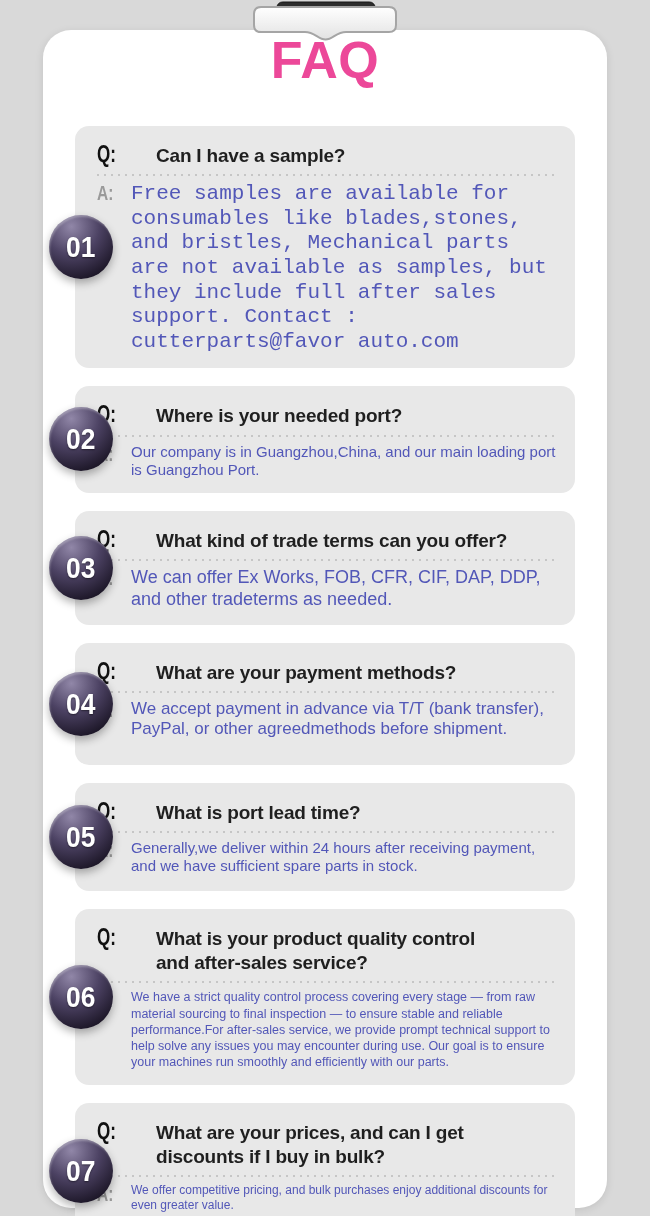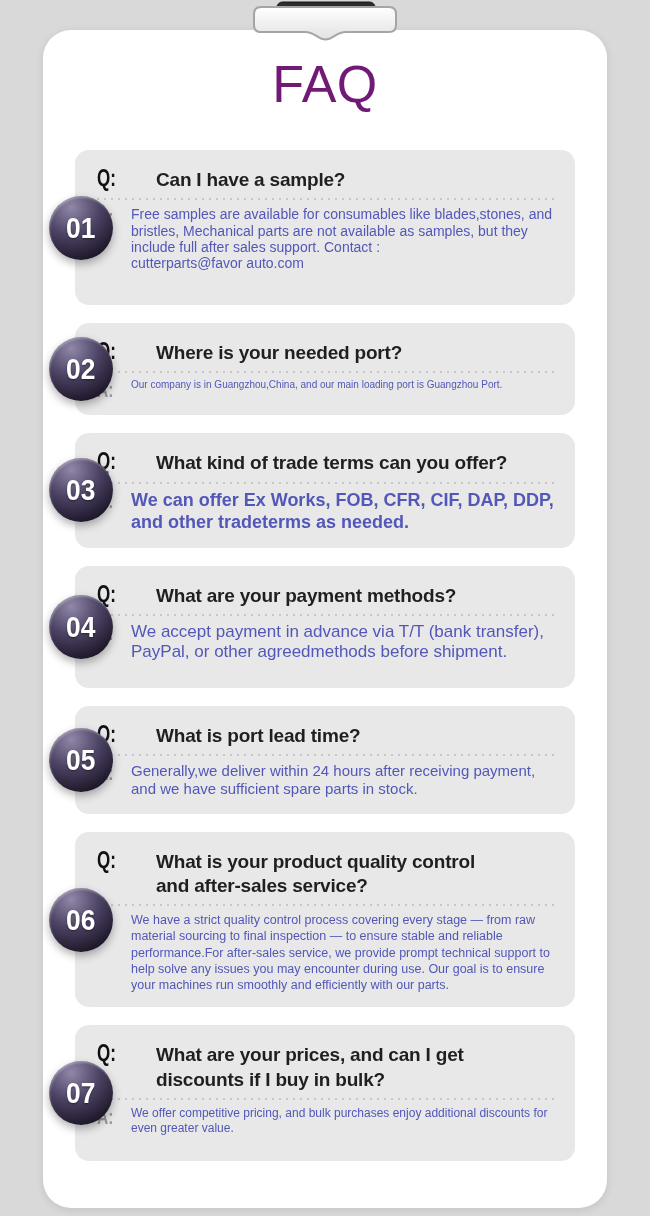--- a/index.html
+++ b/index.html
@@ -35,26 +35,25 @@
     left: 43px;
     top: 30px;
     width: 564px;
     height: 1178px;
     background: var(--card-bg);
     border-radius: 28px;
     box-shadow: 0 2px 8px rgba(0,0,0,0.10);
     z-index: 1;
   }
   .page-title {
-    margin-top: 24px;
     text-align: center;
     font-size: 52px;
-    font-weight: 400;
+    font-weight: 700;
     letter-spacing: 0.5px;
-    color: #701a75;
+    color: #ec4899;
   }
   .faq-list {
     margin: 36px auto 0;
     width: 500px;
     display: flex;
     flex-direction: column;
     gap: 18px;
   }
   .faq-item { position: relative; }
   .panel {
@@ -120,25 +119,25 @@
     transform: scaleX(0.74);
     transform-origin: left top;
     line-height: 1.05;
   }
   .a-text {
     color: var(--answer-text);
     white-space: pre-line;
   }
   
   .faq-item:nth-child(1) .panel { min-height: 155px; }
-  .faq-item:nth-child(1) .a-text { font-size: 14px; line-height: 1.17; }
+  .faq-item:nth-child(1) .a-text { font-size: 21px; line-height: 1.17; font-family: Liberation Mono, monospace; }
   .faq-item:nth-child(2) .panel { min-height: 88px; }
-  .faq-item:nth-child(2) .a-text { font-size: 10px; line-height: 1.2; }
+  .faq-item:nth-child(2) .a-text { font-size: 15px; line-height: 1.2; }
   .faq-item:nth-child(3) .panel { min-height: 108px; }
-  .faq-item:nth-child(3) .a-text { font-size: 18px; line-height: 1.22; font-weight: bold; }
+  .faq-item:nth-child(3) .a-text { font-size: 18px; line-height: 1.22; }
   .faq-item:nth-child(4) .panel { min-height: 122px; }
   .faq-item:nth-child(4) .a-text { font-size: 17px; line-height: 1.2; }
   .faq-item:nth-child(5) .panel { min-height: 108px; }
   .faq-item:nth-child(5) .a-text { font-size: 15px; line-height: 1.2; }
   .faq-item:nth-child(6) .panel { min-height: 168px; }
   .faq-item:nth-child(6) .a-text { font-size: 12.5px; line-height: 1.3; }
   .faq-item:nth-child(7) .panel { min-height: 136px; }
   .faq-item:nth-child(7) .a-text { font-size: 12px; line-height: 1.26; }
 </style>
 </head>

